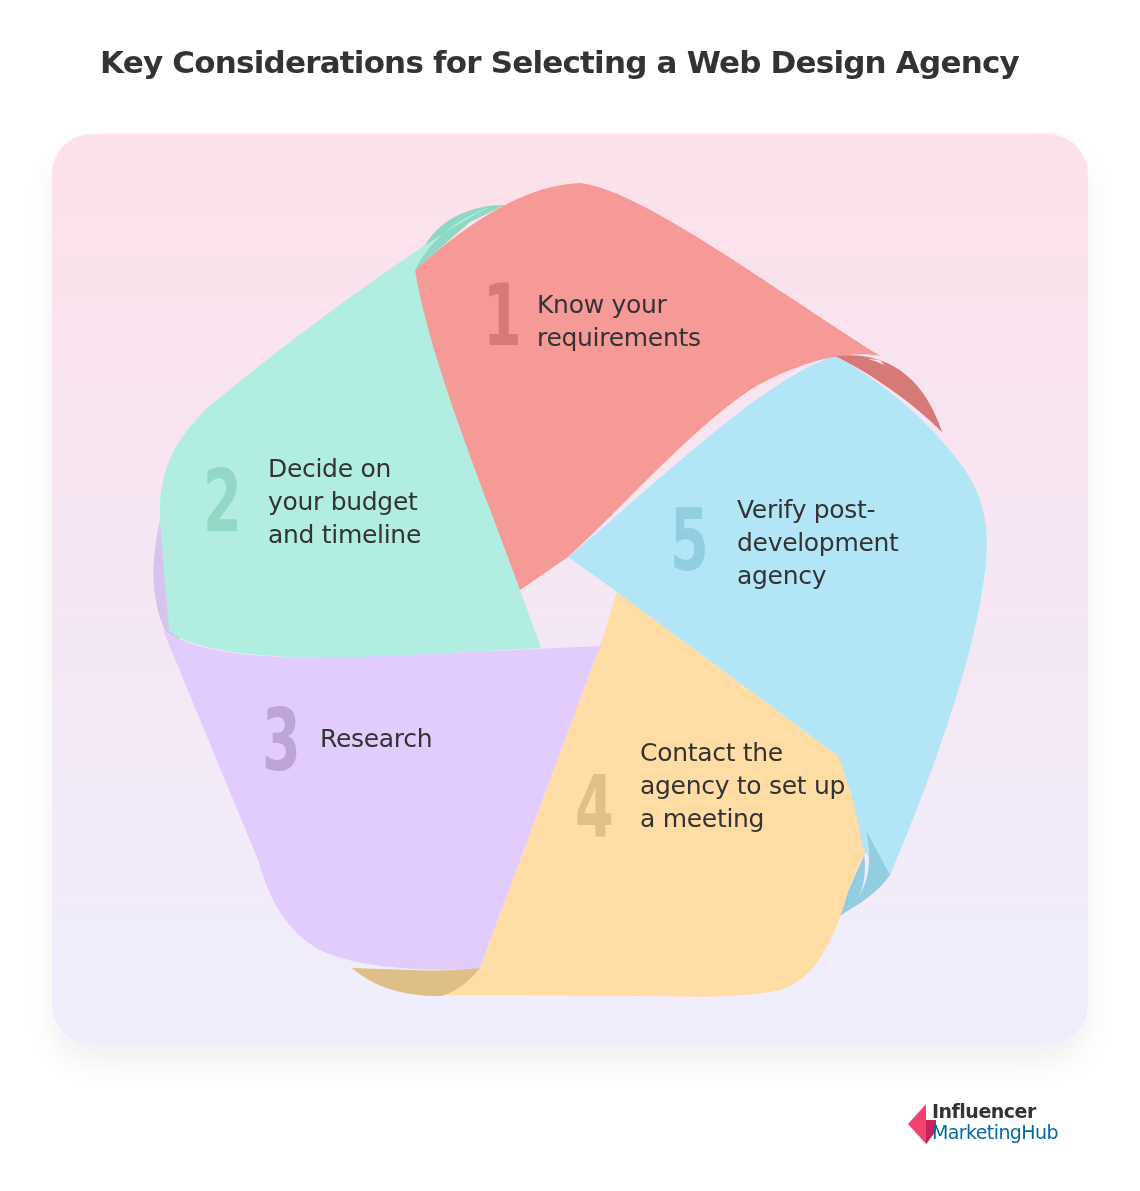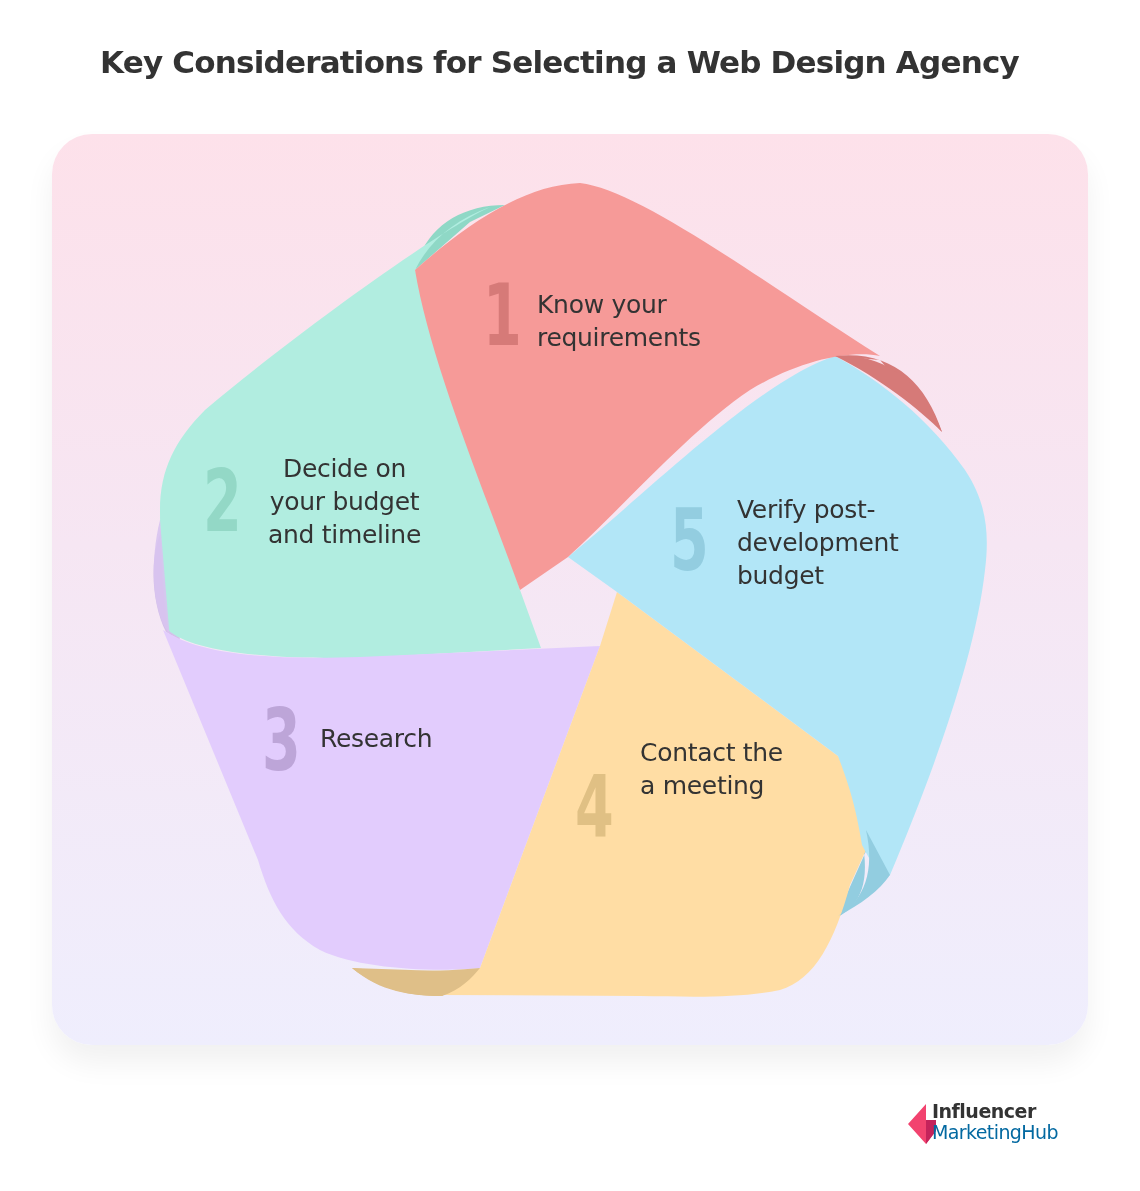--- a/index.html
+++ b/index.html
@@ -71,42 +71,43 @@
   <path d="M835,356 C885,352 925,385 942,432 C920,410 880,378 835,356 Z" fill="#d67a78"></path>
 </svg>
 
 <div class="num" style="left:483px; top:272px; color:#d67a78;">1</div>
 <div class="label" style="left:537px; top:288px;">
   <div>Know your</div>
   <div>requirements</div>
 </div>
 
 <div class="num" style="left:203px; top:458px; color:#93d8c6;">2</div>
-<div class="label" style="left:268px; top:452px;text-align:center;">
+<div class="label" style="left:268px; top:452px;">
   <div>Decide on</div>
   <div>your budget</div>
   <div>and timeline</div>
 </div>
 
 <div class="num" style="left:262px; top:697px; color:#bda5d8;">3</div>
 <div class="label" style="left:320px; top:722px;">
   <div>Research</div>
 </div>
 
 <div class="num" style="left:575px; top:763px; color:#e0c084;">4</div>
 <div class="label" style="left:640px; top:736px;">
   <div>Contact the</div>
+  <div>agency to set up</div>
   <div>a meeting</div>
 </div>
 
 <div class="num" style="left:670px; top:497px; color:#93cde0;">5</div>
 <div class="label" style="left:737px; top:493px;">
   <div>Verify post-</div>
   <div>development</div>
-  <div>budget</div>
+  <div>agency</div>
 </div>
 
 <div class="logo">
   <svg width="30" height="40" viewBox="0 0 30 40" style="position:absolute; left:0; top:4px;">
     <polygon points="20,0 20,16 38,16 20,40 2,20" fill="#f2436f"></polygon>
     <polygon points="20,16 38,16 20,40" fill="#c4235b"></polygon>
   </svg>
   <div class="logo-text1">Influencer</div>
   <div class="logo-text2">MarketingHub</div>
 </div>

